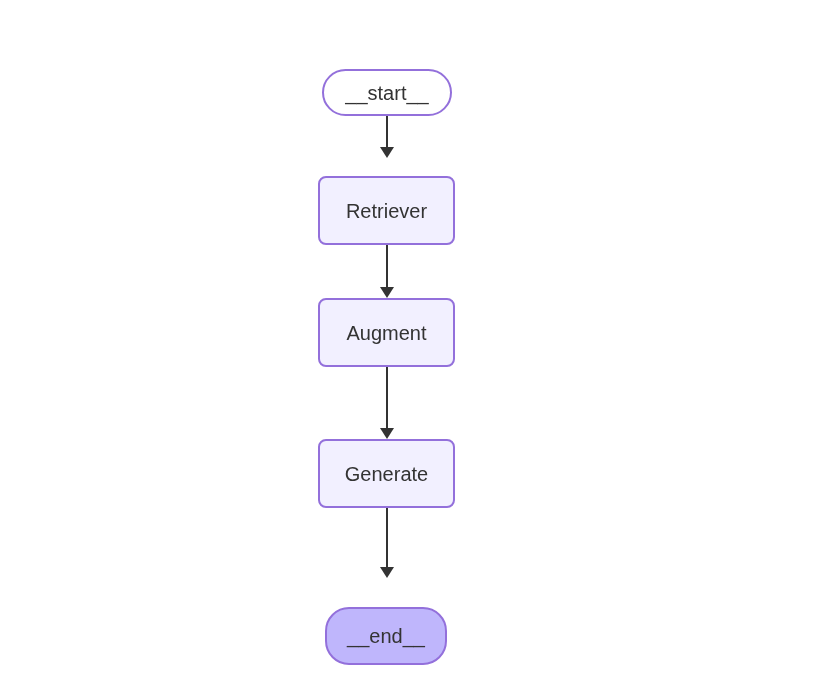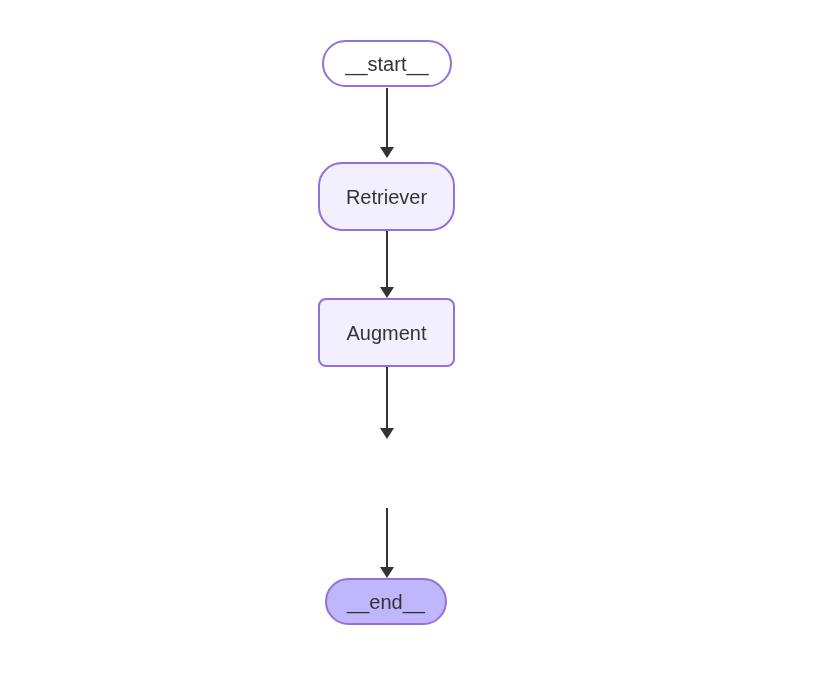--- a/index.html
+++ b/index.html
@@ -29,36 +29,37 @@
   }
   .shape-rect {
     background: #f2f0ff;
     border-radius: 8px;
     left: 318px;
     width: 137px;
     height: 69px;
   }
   .shape-stadium {
     border-radius: 24px;
+    margin-top: 29px;
   }
   .node-start {
     left: 322px;
     top: 40px;
     width: 130px;
     height: 47px;
     background: #ffffff;
   }
-  .node-retriever { top: 162px; border-radius: 24px; }
+  .node-retriever { top: 176px; }
   .node-augment   { top: 298px; align-items: center; }
   .node-generate  { top: 439px; }
   .node-end {
     left: 325px;
     top: 578px;
     width: 122px;
-    height: 47px;
+    height: 58px;
     background: #bfb6fc;
     justify-content: center;
   }
   .edge {
     position: absolute;
     left: 0;
     top: 0;
     width: 0;
     height: 0;
   }
@@ -113,18 +114,21 @@
   </div>
 
   <div class="node shape-rect node-retriever">
     <span>Retriever</span>
   </div>
 
   <div class="node shape-rect node-augment">
     <span>Augment</span>
   </div>
 
+  <div class="node shape-rect node-generate">
+    <span>Generate</span>
+  </div>
 
   <div class="node shape-stadium node-end">
     <span>__end__</span>
   </div>
 
 </div>
 
 </body></html>

